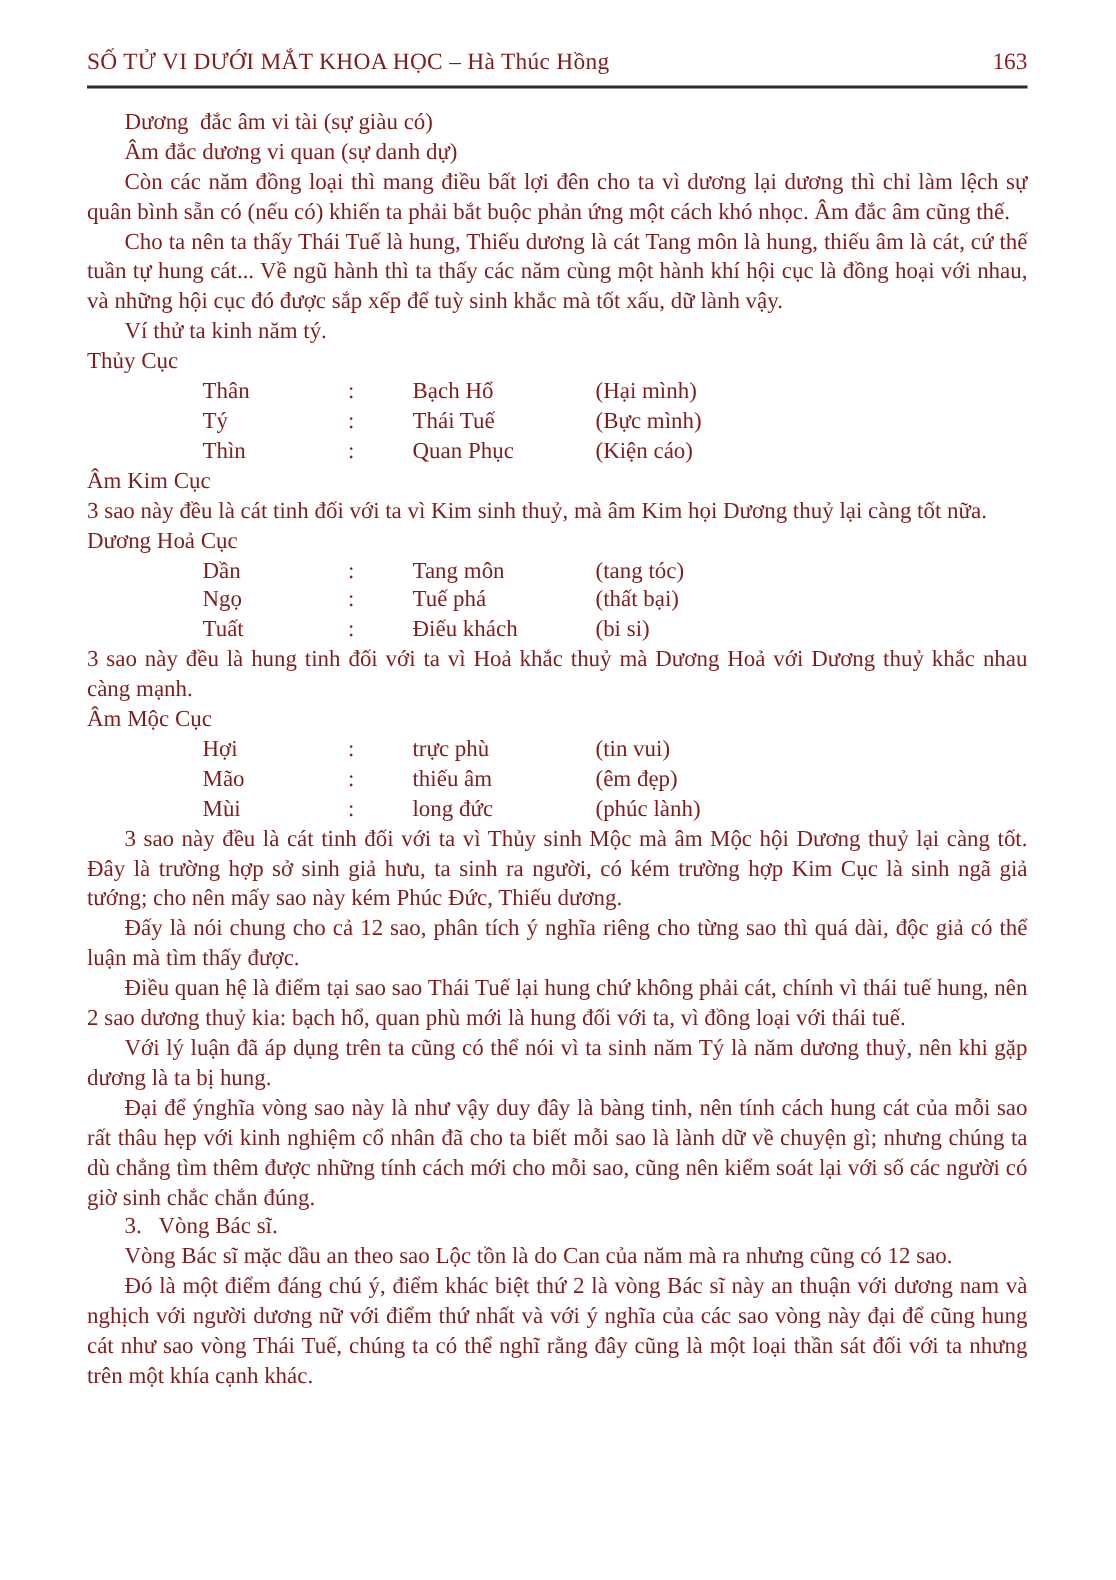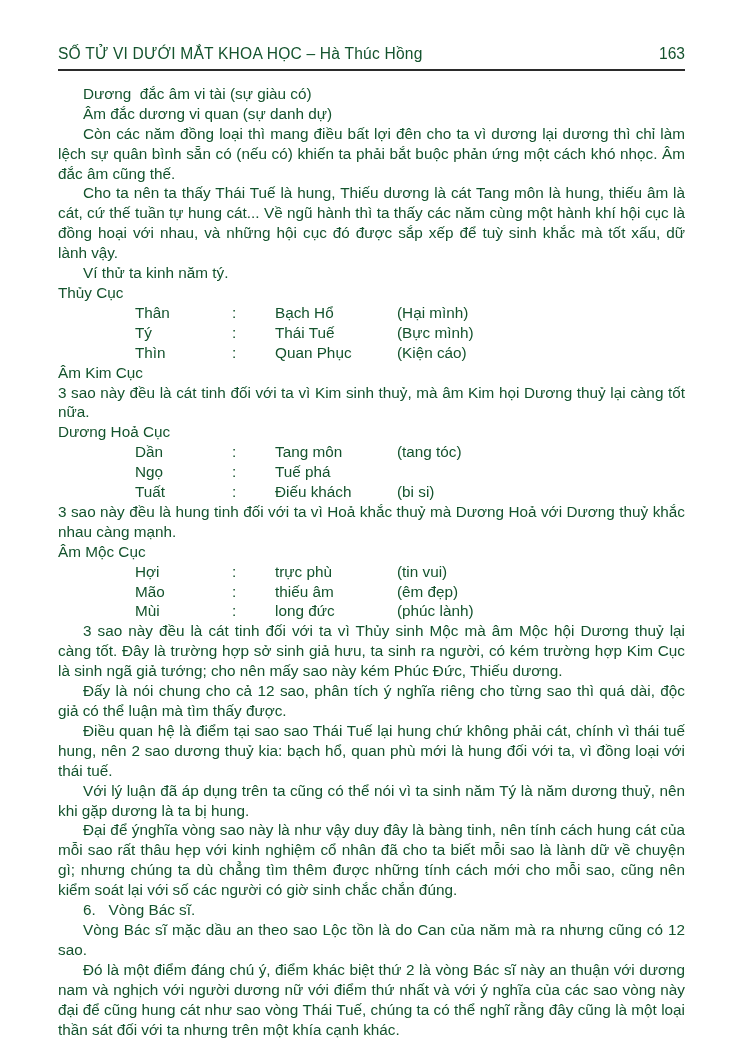--- a/index.html
+++ b/index.html
@@ -1,23 +1,23 @@
 <!DOCTYPE html>
 <html lang="vi"><head>
 <meta charset="utf-8">
 <style>
   html, body { margin:0; padding:0; background:#ffffff; }
   .page {
     position:relative;
     width:744px; height:1053px;
     box-sizing:border-box;
-    padding:44px 59px 0 58px;
+    padding:32px 59px 0 58px;
     background:#ffffff;
-    color:#14532d;
-    font-family:Liberation Sans, sans-serif;
+    color:#7f1d1d;
+    font-family:Liberation Serif, serif;
     font-size:15.3px;
     line-height:19.9px;
     overflow:hidden;
   }
   .hdr { display:flex; justify-content:space-between; align-items:baseline; font-size:15.6px; }
   .hdr-title { letter-spacing:0.2px; }
   .rule { border-top:2px solid #2b2b2b; margin-top:5px; margin-bottom:13px; }
   p { margin:0; }
   .just { text-align:justify; }
   .ind { text-indent:25px; }
@@ -78,20 +78,21 @@
     <div class="trow">
       <span class="tc1">Dần</span>
       <span class="tsep">:</span>
       <span class="tc2">Tang môn</span>
       <span class="tc3">(tang tóc)</span>
     </div>
     <div class="trow">
       <span class="tc1">Ngọ</span>
       <span class="tsep">:</span>
       <span class="tc2">Tuế phá</span>
+      <span class="tc3">(thất bại)</span>
     </div>
     <div class="trow">
       <span class="tc1">Tuất</span>
       <span class="tsep">:</span>
       <span class="tc2">Điếu khách</span>
       <span class="tc3">(bi si)</span>
     </div>
 
     <p class="just">3 sao này đều là hung tinh đối với ta vì Hoả khắc thuỷ mà Dương Hoả với Dương thuỷ khắc nhau càng mạnh.</p>
 
@@ -115,18 +116,18 @@
       <span class="tc2">long đức</span>
       <span class="tc3">(phúc lành)</span>
     </div>
 
     <p class="ind just">3 sao này đều là cát tinh đối với ta vì Thủy sinh Mộc mà âm Mộc hội Dương thuỷ lại càng tốt. Đây là trường hợp sở sinh giả hưu, ta sinh ra người, có kém trường hợp Kim Cục là sinh ngã giả tướng; cho nên mấy sao này kém Phúc Đức, Thiếu dương.</p>
     <p class="ind just">Đấy là nói chung cho cả 12 sao, phân tích ý nghĩa riêng cho từng sao thì quá dài, độc giả có thể luận mà tìm thấy được.</p>
     <p class="ind just">Điều quan hệ là điểm tại sao sao Thái Tuế lại hung chứ không phải cát, chính vì thái tuế hung, nên 2 sao dương thuỷ kia: bạch hổ, quan phù mới là hung đối với ta, vì đồng loại với thái tuế.</p>
     <p class="ind just">Với lý luận đã áp dụng trên ta cũng có thể nói vì ta sinh năm Tý là năm dương thuỷ, nên khi gặp dương là ta bị hung.</p>
     <p class="ind just">Đại để ýnghĩa vòng sao này là như vậy duy đây là bàng tinh, nên tính cách hung cát của mỗi sao rất thâu hẹp với kinh nghiệm cổ nhân đã cho ta biết mỗi sao là lành dữ về chuyện gì; nhưng chúng ta dù chẳng tìm thêm được những tính cách mới cho mỗi sao, cũng nên kiểm soát lại với số các người có giờ sinh chắc chắn đúng.</p>
 
-    <p class="ind presp">6.   Vòng Bác sĩ.</p>
+    <p class="ind presp">3.   Vòng Bác sĩ.</p>
     <p class="ind just">Vòng Bác sĩ mặc dầu an theo sao Lộc tồn là do Can của năm mà ra nhưng cũng có 12 sao.</p>
     <p class="ind just">Đó là một điểm đáng chú ý, điểm khác biệt thứ 2 là vòng Bác sĩ này an thuận với dương nam và nghịch với người dương nữ với điểm thứ nhất và với ý nghĩa của các sao vòng này đại để cũng hung cát như sao vòng Thái Tuế, chúng ta có thể nghĩ rằng đây cũng là một loại thần sát đối với ta nhưng trên một khía cạnh khác.</p>
 
   </div>
 </div>
 
 </body></html>

